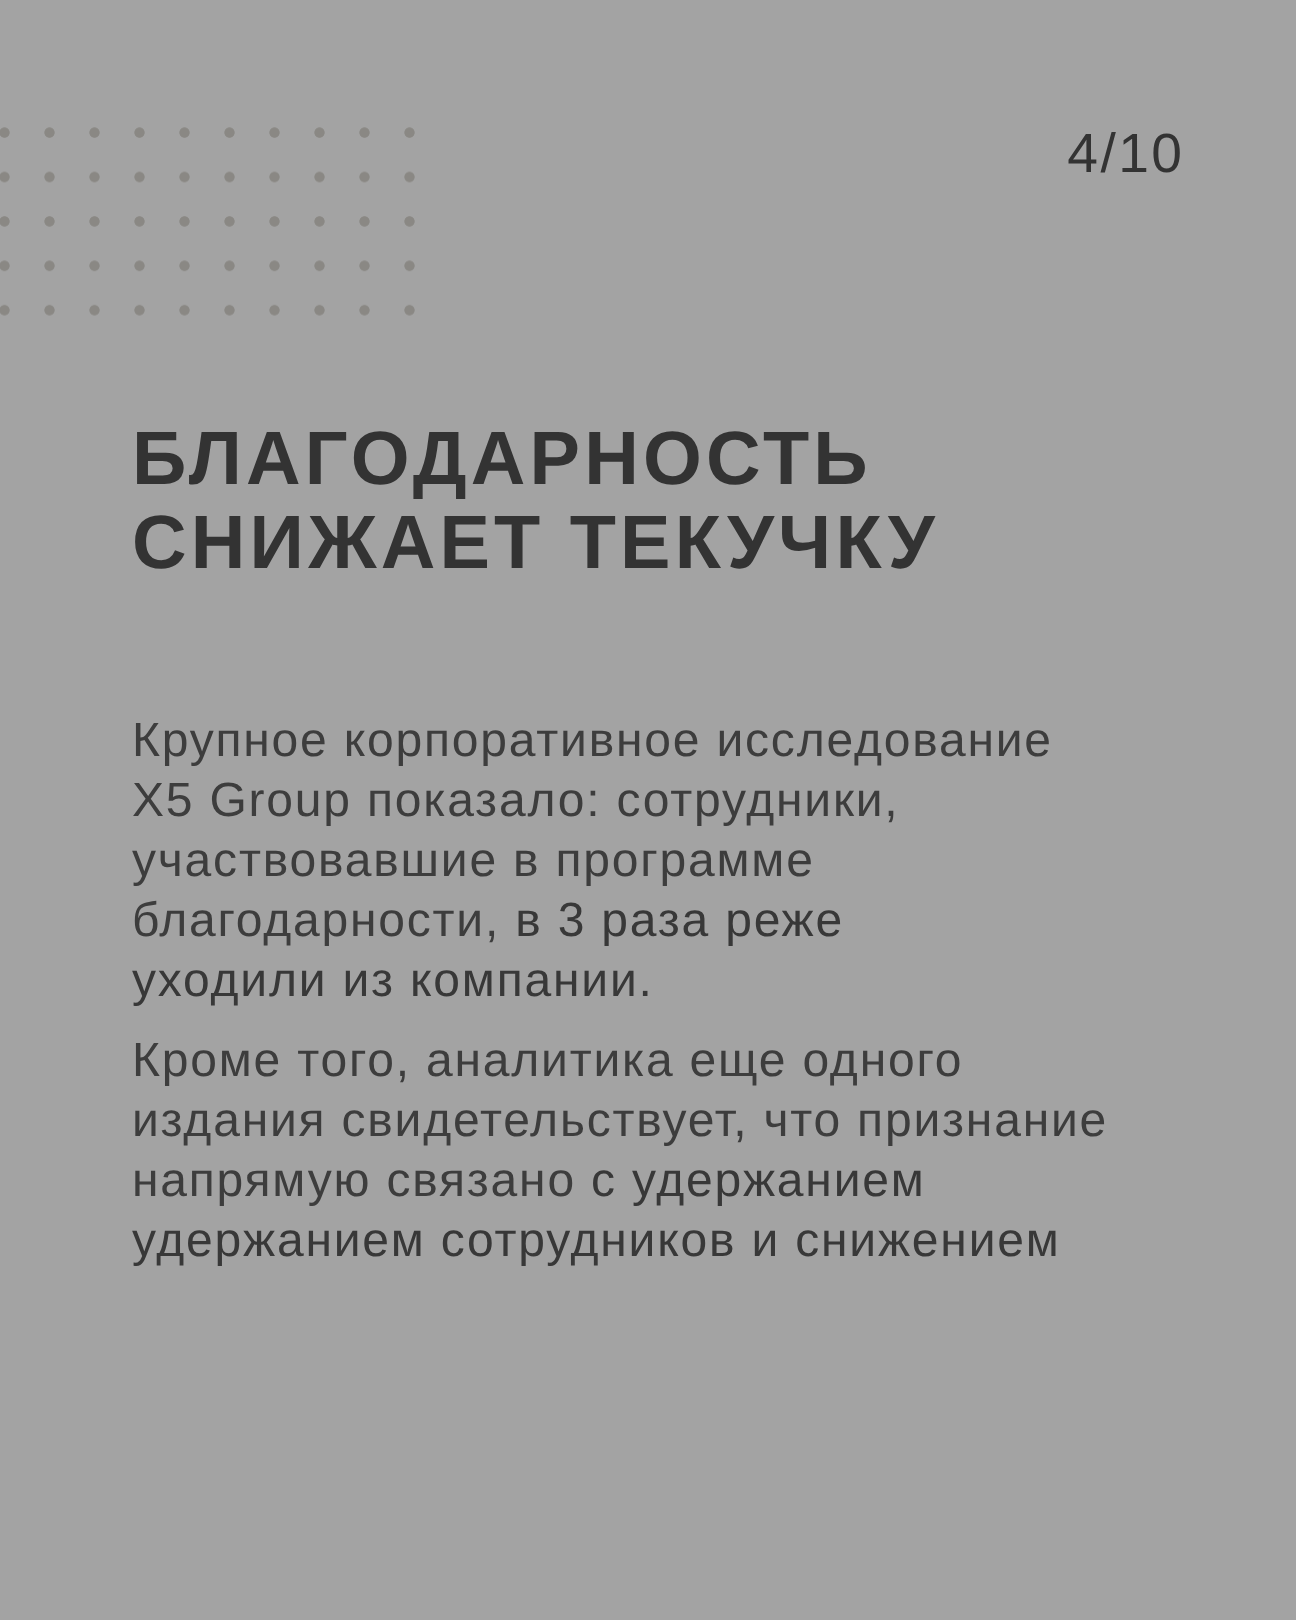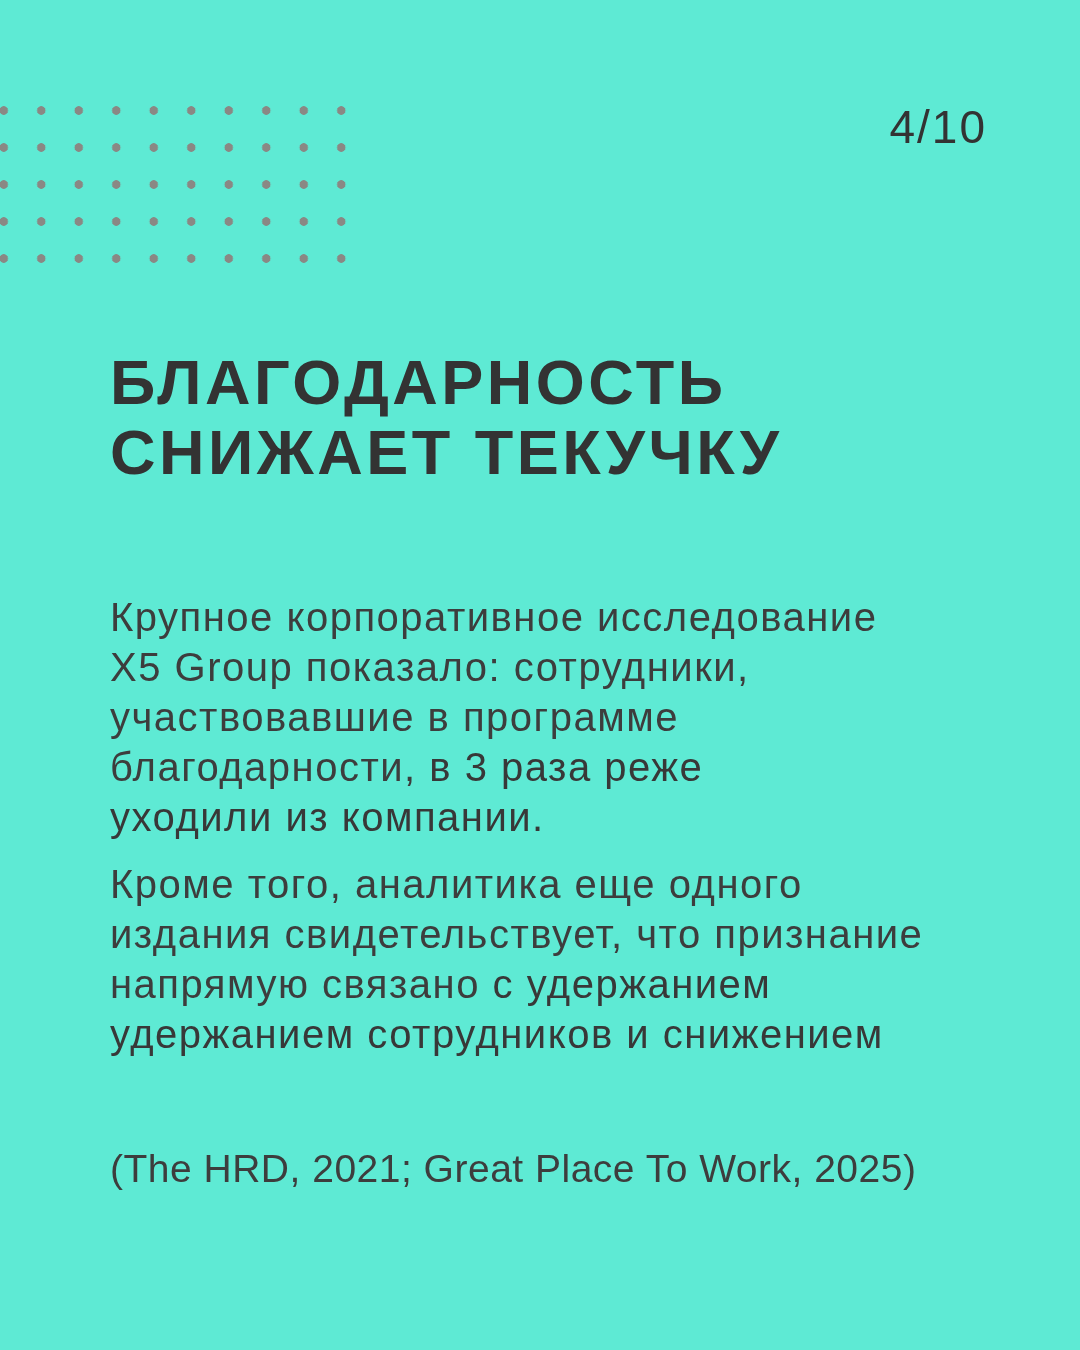--- a/index.html
+++ b/index.html
@@ -3,21 +3,21 @@
 <meta charset="utf-8">
 <style>
   * { margin: 0; padding: 0; box-sizing: border-box; }
   html, body { width: 1080px; height: 1350px; }
   body { font-family: "Liberation Sans", sans-serif; }
 
   .slide {
     position: relative;
     width: 1080px;
     height: 1350px;
-    background: #5eead4;
+    background: #a3a3a3;
     overflow: hidden;
   }
 
   
   .dot-grid {
     position: absolute;
     left: -15px;
     top: 92px;
     width: 375px;
     height: 185px;
@@ -96,15 +96,14 @@
     <div><span></span><strong>уходили из компании.</strong></div>
   </div>
 
   <div class="para para-2">
     <div><span>Кроме того, аналитика еще одного</span><strong></strong></div>
     <div><span>издания свидетельствует, что признание</span><strong></strong></div>
     <div><span>напрямую связано </span><strong>с удержанием</strong></div>
     <div><span></span><strong>удержанием сотрудников и снижением</strong></div>
   </div>
 
-  <div class="source">(The HRD, 2021; Great Place To Work, 2025)</div>
 
 </div>
 
 </body></html>

